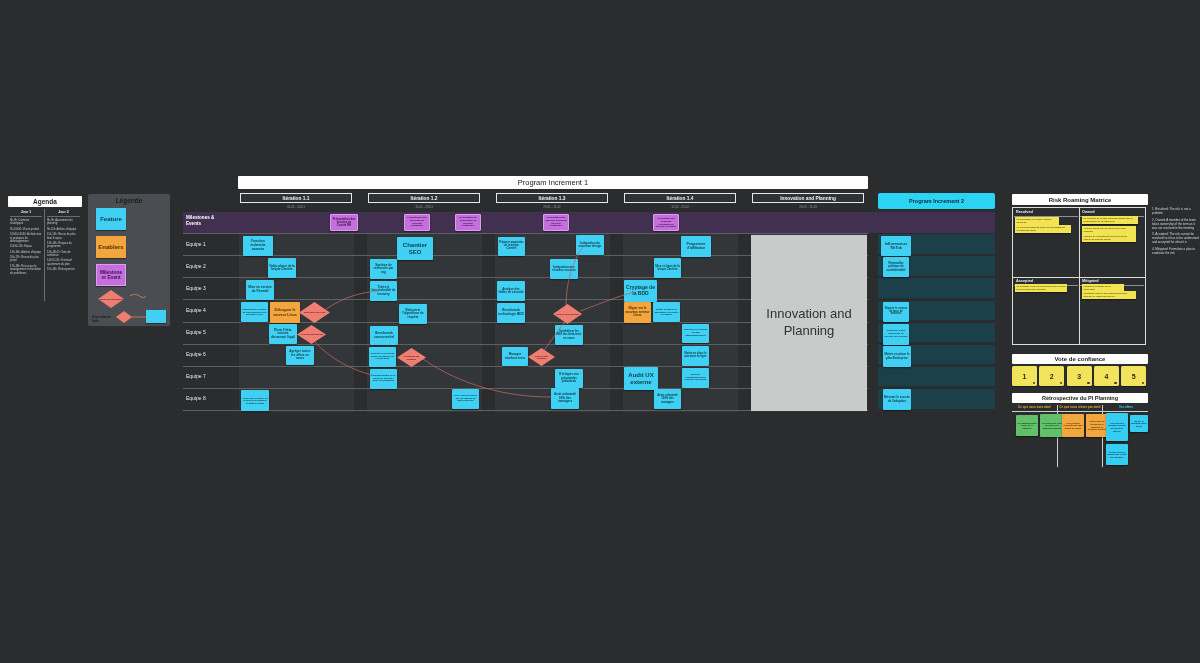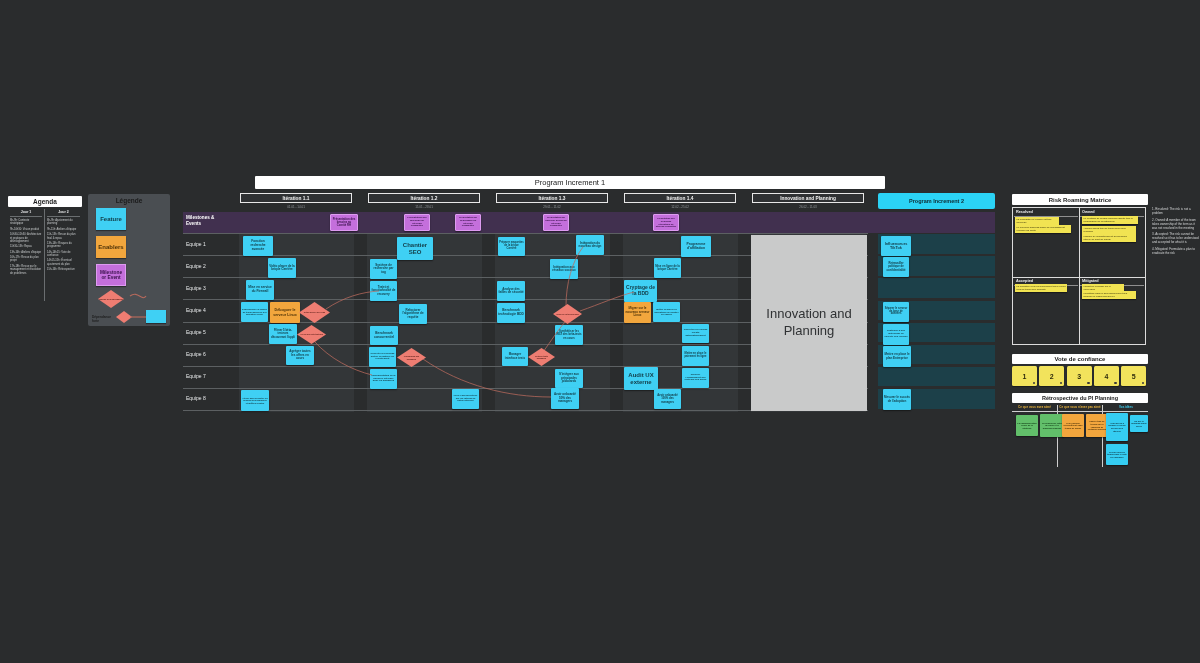--- a/index.html
+++ b/index.html
@@ -128,21 +128,21 @@
          justify-content:center; text-align:center; font-size:2.2px; color:#5c1f1a; font-weight:600;">Risque ou Dépendance</div>
     <div class="lg-label" style="top:122px;">Dépendance forte</div>
     <div class="lg-dia" style="left:28px; top:117px; width:16px; height:12px;"></div>
     <div class="lg-rect" style="left:58px; top:116px;"></div>
     <svg style="position:absolute; left:0; top:0; width:82px; height:132px; pointer-events:none;">
       <path d="M 42 123 L 58 123" class="dep" style="stroke-width:1.2"></path>
       <path d="M 42 102 C 50 96 54 108 58 102" class="dep" style="stroke-width:1.2" transform="translate(0,0)"></path>
     </svg>
   </div>
 
-  <div class="wbar" style="left:238px; top:176px; width:630px; height:13px; font-size:7.5px; font-weight:500;margin-left:17px;">
+  <div class="wbar" style="left:238px; top:176px; width:630px; height:13px; font-size:7.5px; font-weight:500;">
     <span>Program Increment 1</span>
   </div>
 
   <div class="col-slab" style="left:239px;"></div>
   <div class="col-slab" style="left:367px;"></div>
   <div class="col-slab" style="left:495px;"></div>
   <div class="col-slab" style="left:623px;"></div>
   <div class="col-slab" style="left:751px;"></div>
 
   <div class="purple-band"></div>

